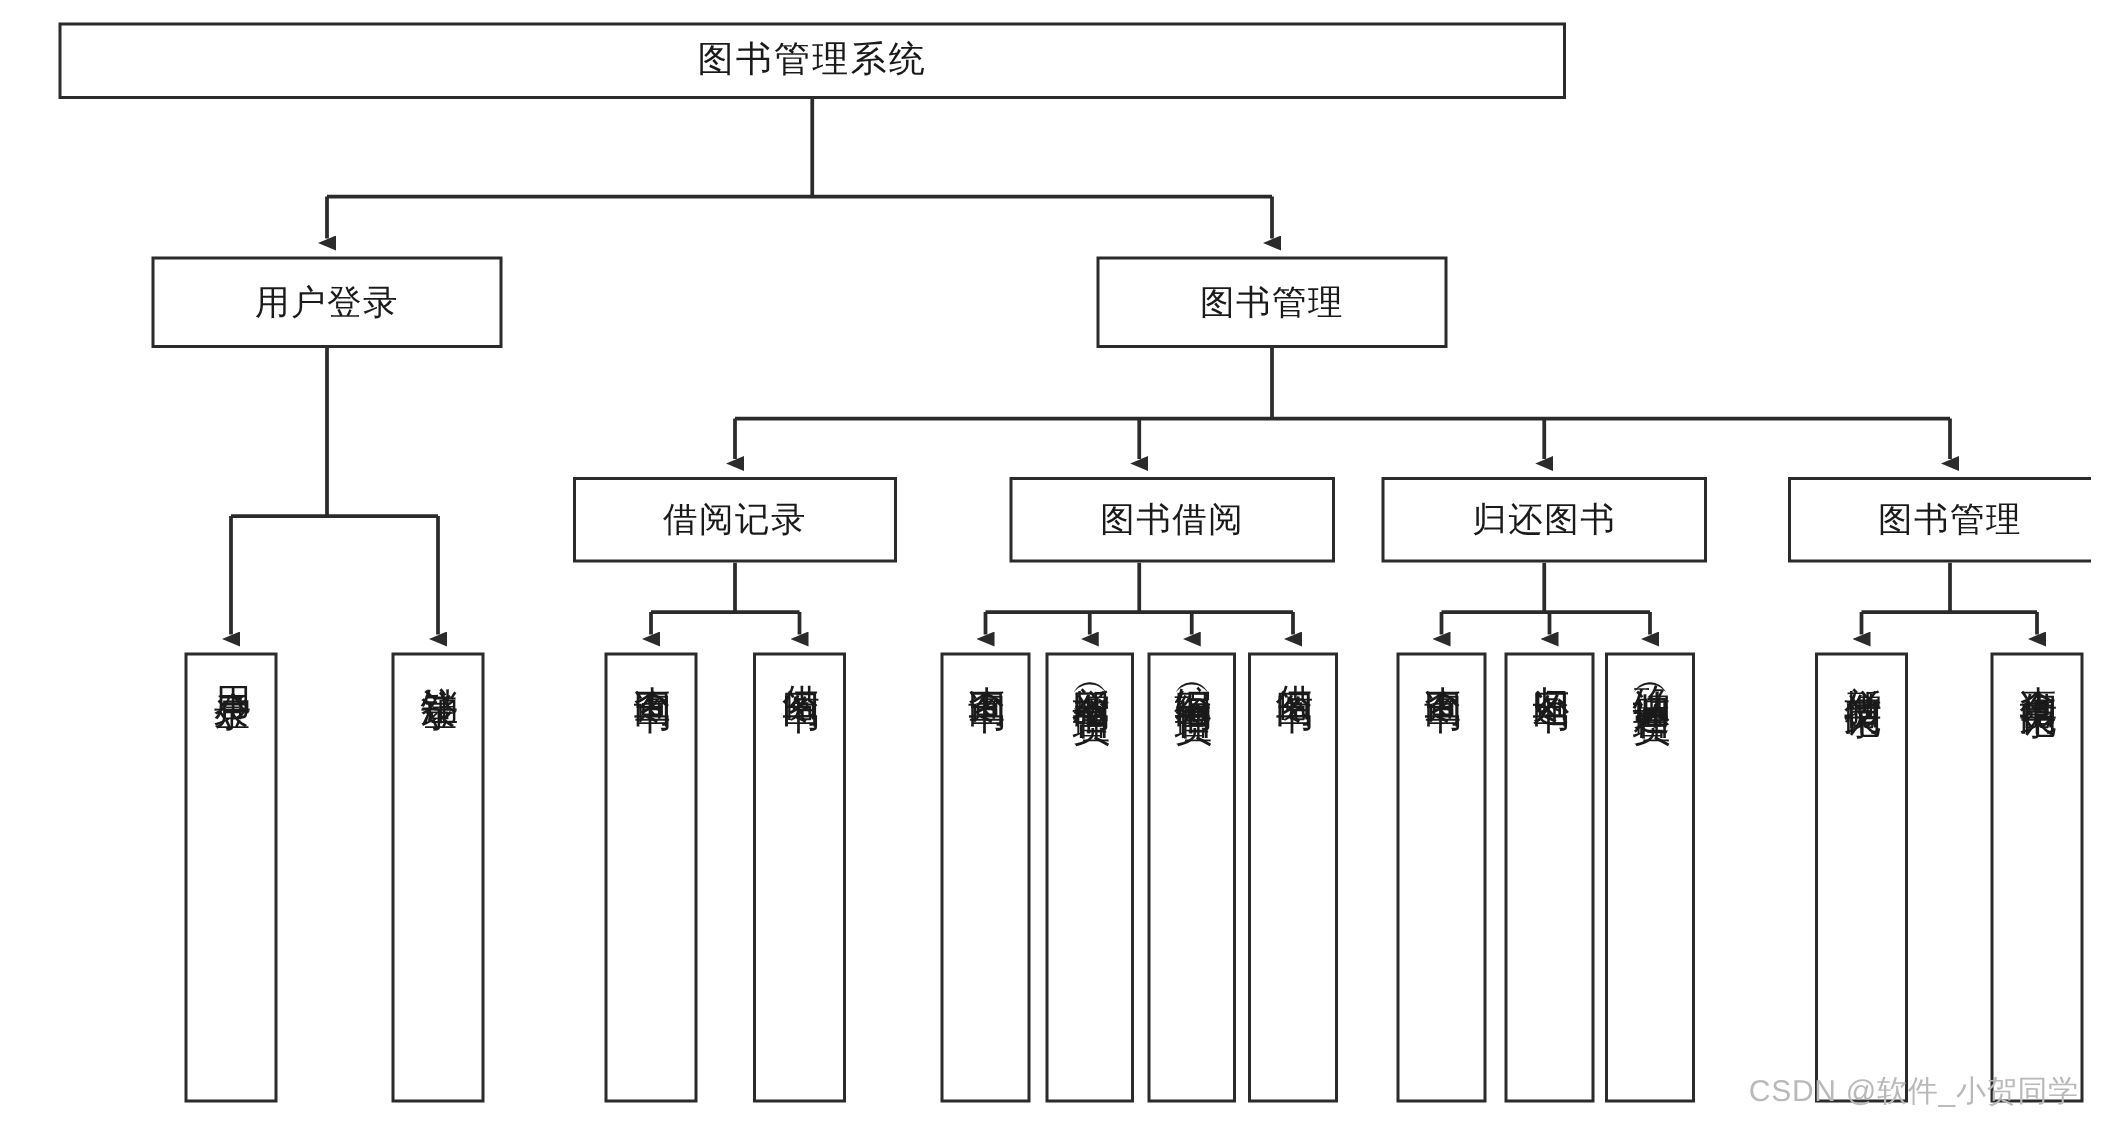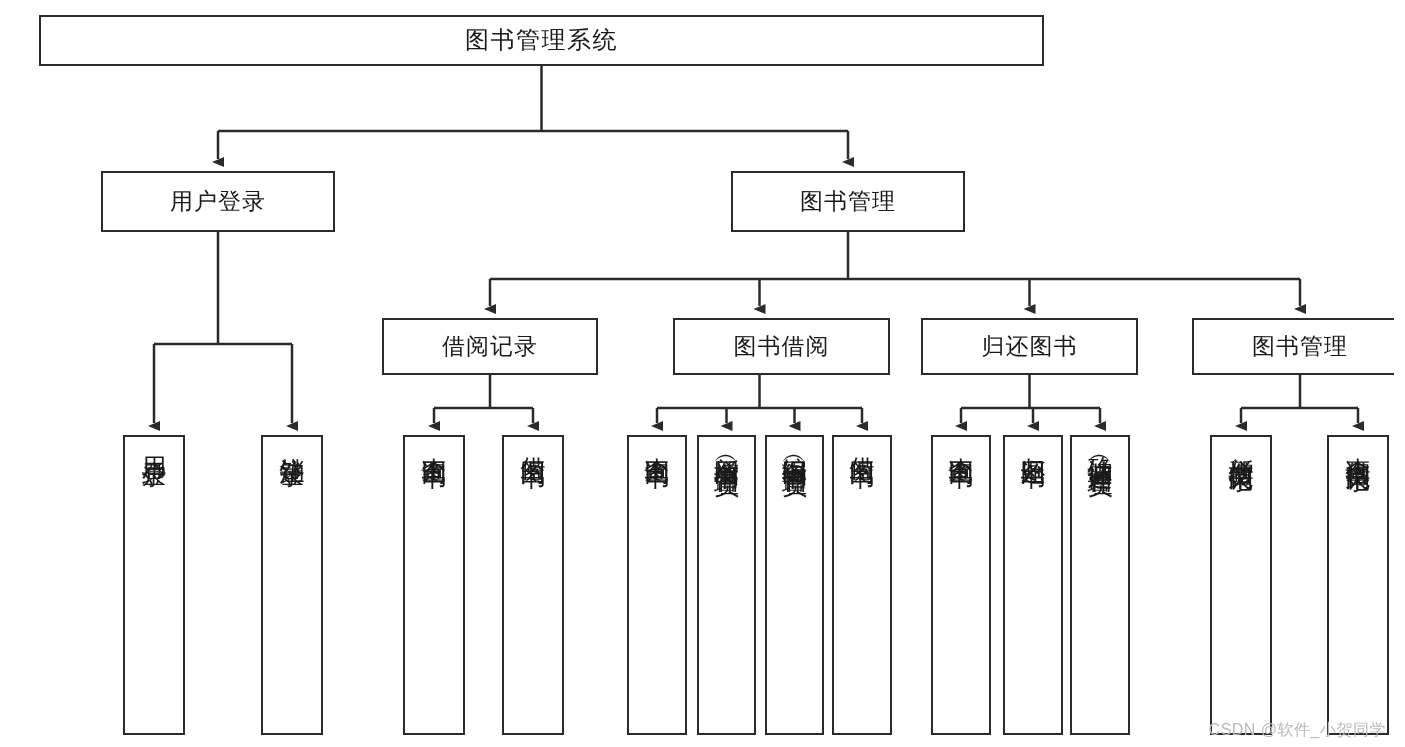--- a/index.html
+++ b/index.html
@@ -48,21 +48,21 @@
     white-space:nowrap;
   }
   svg.edges{
     position:absolute;left:0;top:0;
     width:1405px;height:747px;
     pointer-events:none;
   }
   .watermark{
     position:absolute;
     right:8px;bottom:6px;
-    font-size:16px;
+    font-size:20px;
     color:#b9b9b9;
     letter-spacing:0.5px;
     white-space:nowrap;
   }
 </style>
 </head>
 <body>
 
 <div id="canvas">
   <svg class="edges" viewBox="0 0 1405 747">

